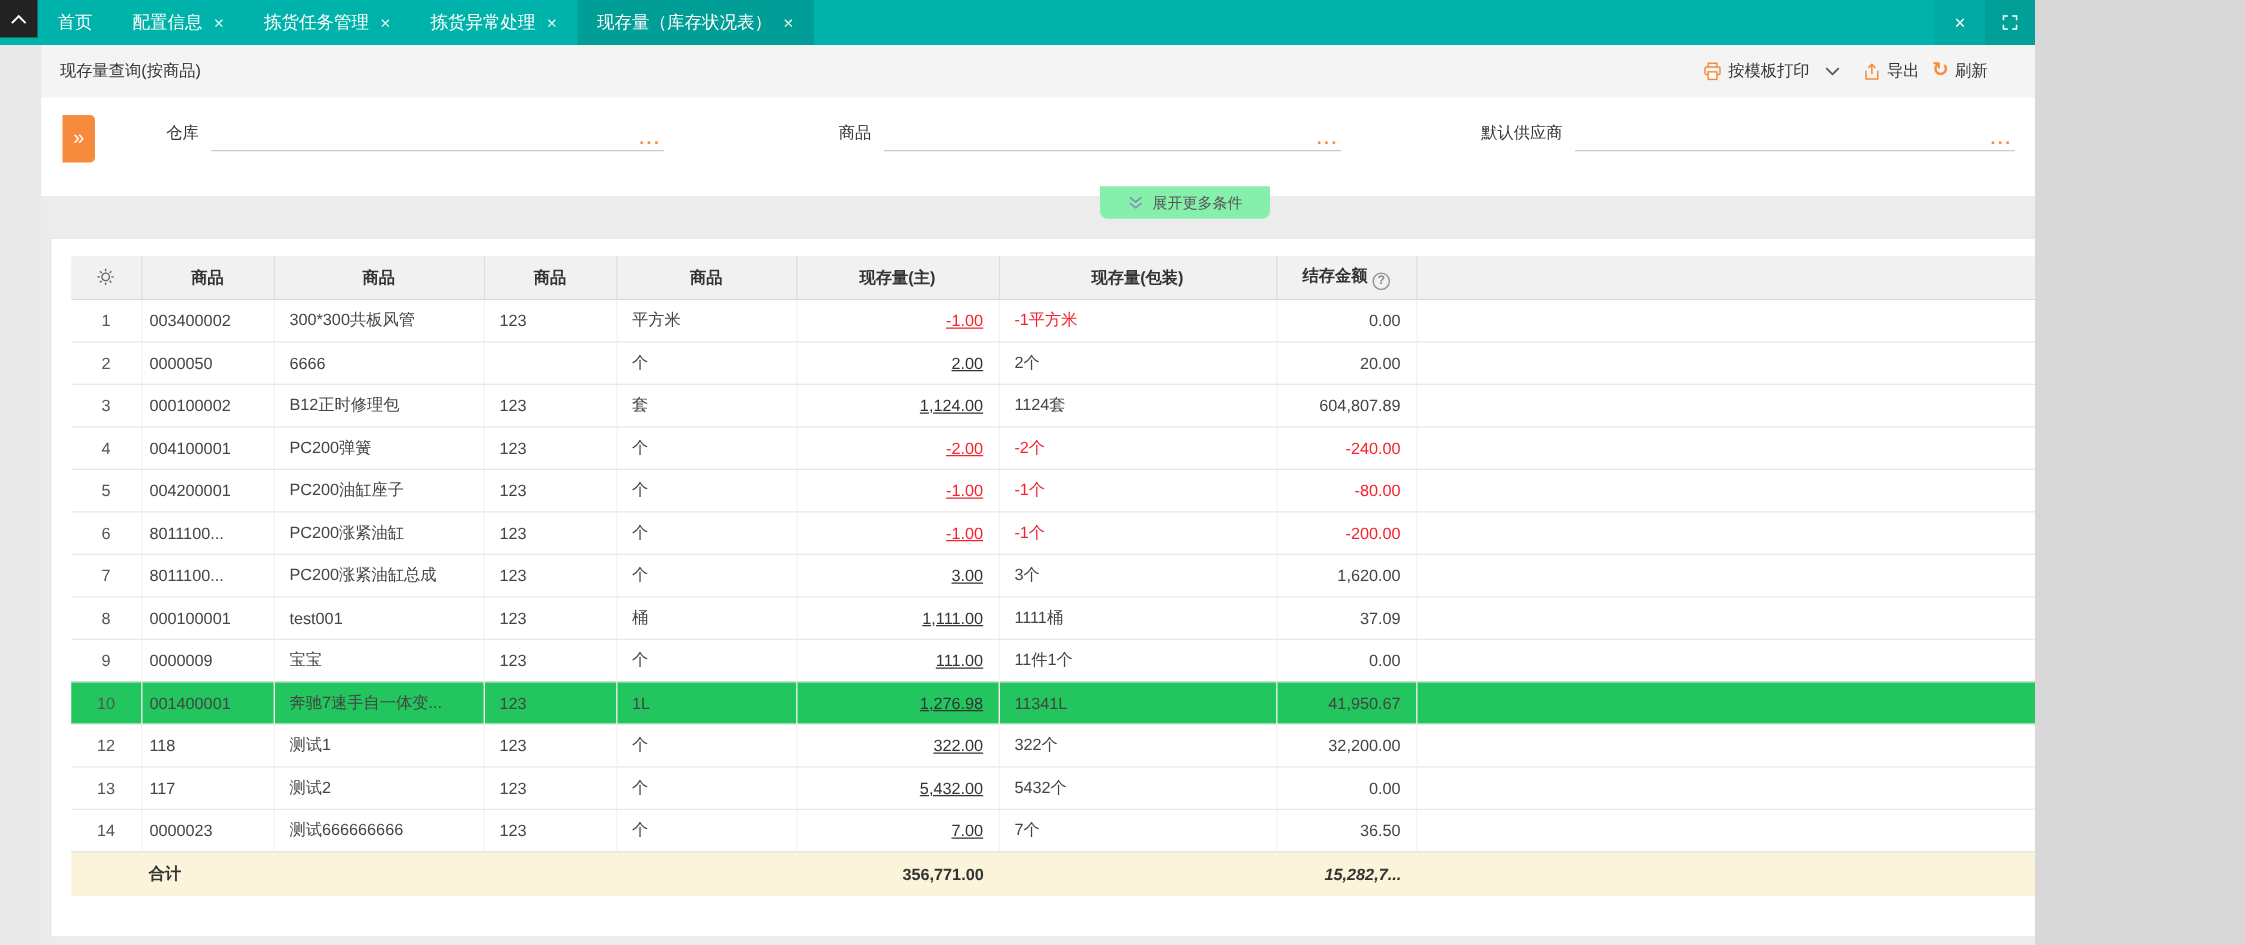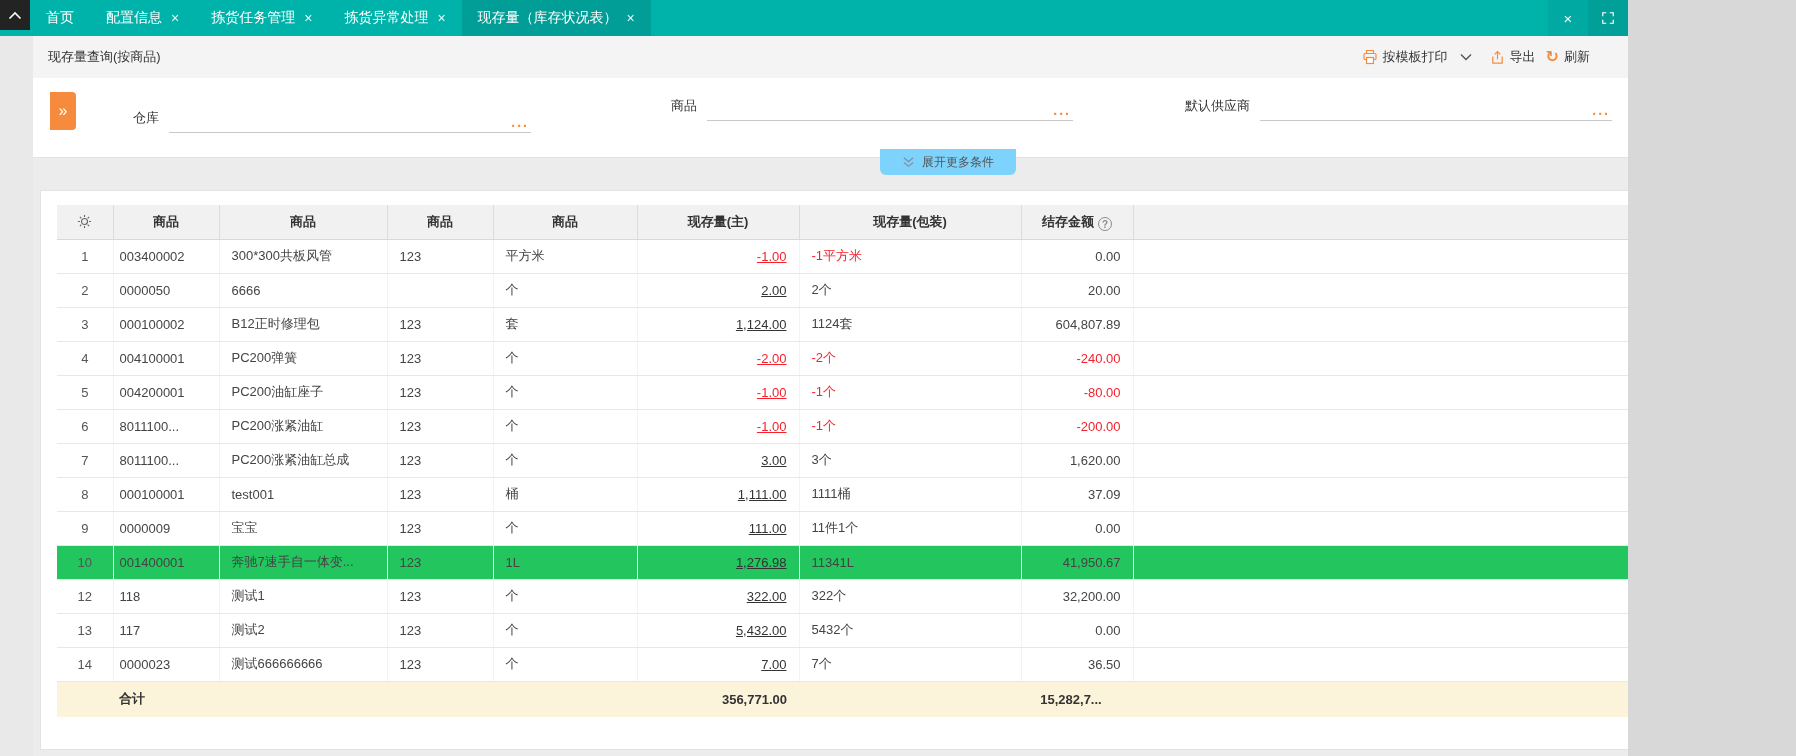--- a/index.html
+++ b/index.html
@@ -29,48 +29,48 @@
   .refresh-glyph { font-size:16px; font-weight:bold; line-height:1; }
 
   
   .filterbar { position:absolute; left:33px; right:0; top:78px; height:80px; background:#fff; border-bottom:1px solid #e3e3e3; }
   .flip-tab { position:absolute; left:17px; top:14px; width:26px; height:38px; background:#f78b3d; border-radius:0 4px 4px 0; color:#fff; font-size:16px; display:flex; align-items:center; justify-content:center; cursor:pointer; }
   .field { position:absolute; top:16px; display:flex; align-items:flex-end; gap:10px; }
   .f-label { font-size:13px; color:#333; padding-bottom:6px; white-space:nowrap; }
   .f-line { display:flex; align-items:flex-end; border-bottom:1px solid #c9c9c9; }
   .f-line input { border:none; outline:none; background:transparent; height:26px; font-size:13px; color:#333; flex:1; }
   .dots { color:#f78b3d; font-weight:bold; font-size:14px; letter-spacing:2px; line-height:20px; cursor:pointer; padding:0 2px; }
-  .field-warehouse { left:100px;margin-top:12px; } .field-warehouse .f-line { width:362px; }
+  .field-warehouse { left:100px; } .field-warehouse .f-line { width:362px; }
   .field-goods { left:638px; }     .field-goods .f-line { width:366px; }
   .field-supplier { left:1152px; } .field-supplier .f-line { width:352px; }
   .btn { position:absolute; width:58px; height:26px; border-radius:4px; font-size:13px; display:flex; align-items:center; justify-content:center; cursor:pointer; }
   .btn-query { left:1609px; top:13px; background:#f78b3d; color:#fff; border:1px solid #f78b3d; }
   .btn-settings { left:1609px; top:44px; background:#0f172a; color:#f78b3d; border:1px solid #f9a263; }
-  .expand-more { position:absolute; left:847px; top:71px; height:26px; padding:0 22px; background:#7dd3fc; border-radius:0 0 6px 6px; display:flex; align-items:center; gap:7px; font-size:12px; color:#555; cursor:pointer; z-index:3; }
+  .expand-more { position:absolute; left:847px; top:71px; height:26px; padding:0 22px; background:#86efac; border-radius:0 0 6px 6px; display:flex; align-items:center; gap:7px; font-size:12px; color:#555; cursor:pointer; z-index:3; }
 
   
   .table-card { position:absolute; left:40px; top:190px; width:1732px; height:560px; background:#fff; border:1px solid #e3e3e3; }
   .tbl-wrap { position:absolute; left:16px; top:14px; }
   table { border-collapse:collapse; table-layout:fixed; width:1692px; font-size:13px; }
   thead th { height:34px; background:#f1f1f1; color:#333; font-weight:bold; border-right:1px solid #dcdcdc; border-bottom:1px solid #d9d9d9; text-align:center; }
   thead th.h-fill { border-right:none; }
   tbody td { height:34px; color:#444; border-bottom:1px solid #e8e8e8; border-right:1px solid #f3f3f3; background:#fff; }
   tbody td:last-child { border-right:none; }
   tbody tr.hl td { background:#22c55e; }
   .c-idx { text-align:center; color:#555; }
   .c-code { padding-left:6px; }
   .c-name, .c-qty, .c-unit, .c-pack { padding-left:12px; }
   .c-main { text-align:right; padding-right:12px; }
   .c-amount { text-align:right; padding-right:12px; }
   .qty-link { color:#333; text-decoration:underline; cursor:pointer; }
   .neg { color:#f5222d !important; }
   tfoot td { height:36px; background:#fbf3da; font-weight:bold; color:#333; border:none; }
   .ft-label { padding-left:6px; }
   .ft-main { text-align:right; padding-right:12px; }
-  .ft-amount { text-align:center; padding-right:12px; }
+  .ft-amount { text-align:right; padding-right:12px;font-style:italic; }
   .q-circle { display:inline-flex; width:14px; height:14px; border:1px solid #8c8c8c; border-radius:50%; color:#8c8c8c; font-size:10px; font-weight:bold; align-items:center; justify-content:center; vertical-align:-2px; margin-left:4px; cursor:pointer; }
   .vscroll { position:absolute; right:3px; top:14px; bottom:8px; width:12px; background:#f2f2f2; border-radius:6px; }
   .vscroll .thumb { position:absolute; top:2px; left:1px; width:10px; height:90px; background:#b3b3b3; border-radius:5px; cursor:pointer; }
 
   svg { display:block; }
 </style>
 </head>
 <body>
 
 <div class="screen">

